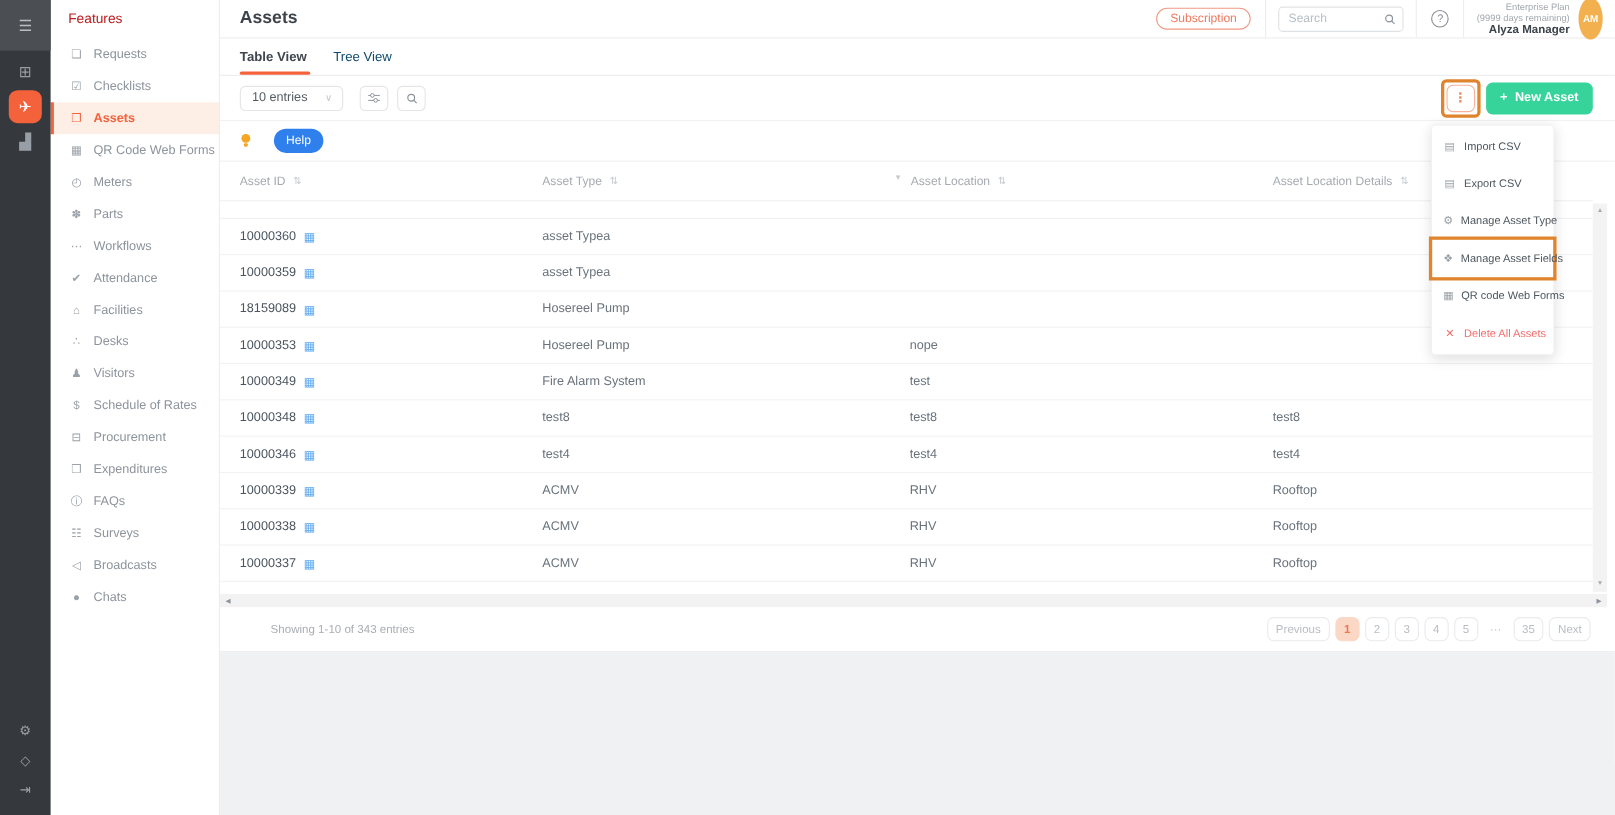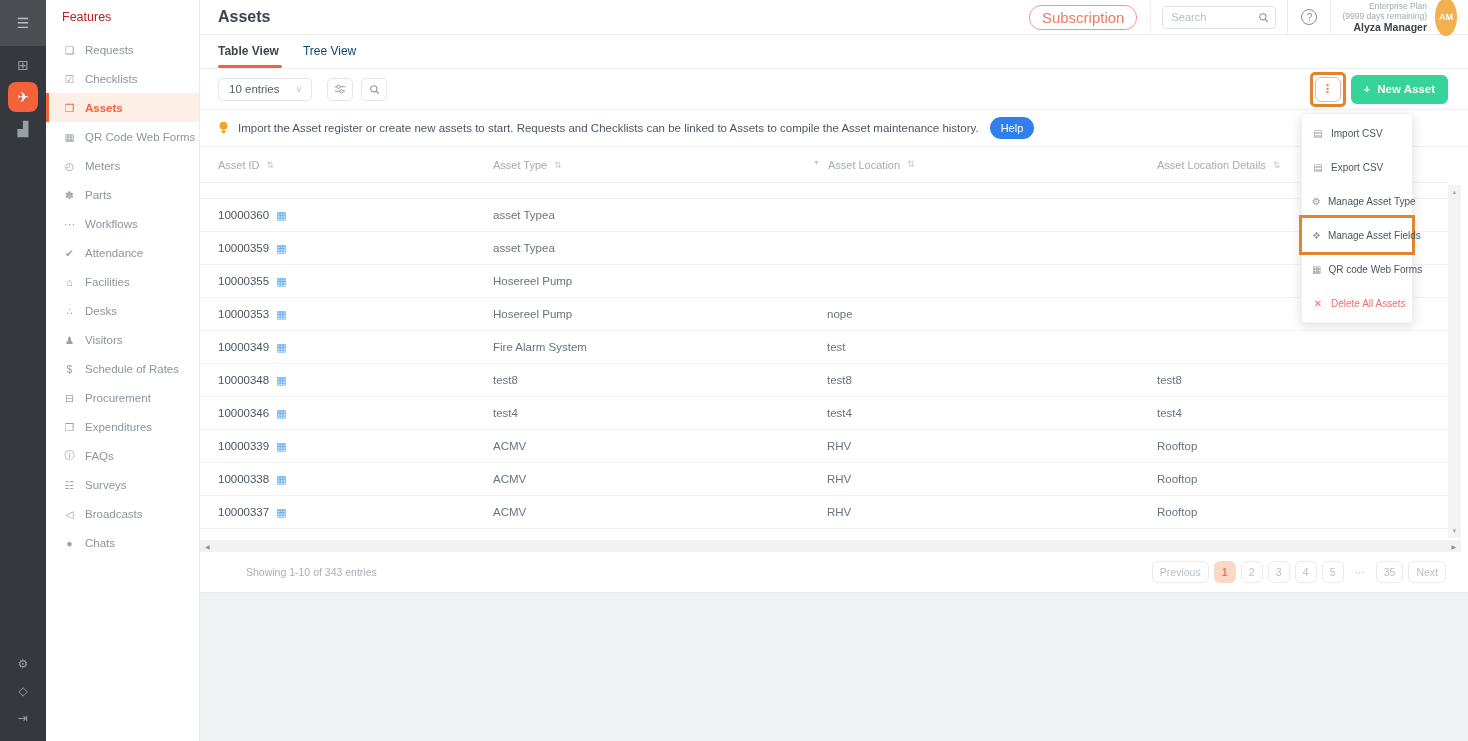--- a/index.html
+++ b/index.html
@@ -19,21 +19,21 @@
   .sidebar-title { height:35px; line-height:35px; padding-left:16px; color:#b91c1c; font-size:12.5px; }
   .side-item { height:29px; display:flex; align-items:center; gap:9px; padding-left:14px; border-left:3px solid transparent; color:#8d949c; font-size:11.5px; cursor:pointer; }
   .side-item .glyph { width:13px; text-align:center; font-size:10.5px; color:#9ba1a8; }
   .side-item.active { background:#fdeee6; border-left-color:#f4623c; color:#f4623c; font-weight:bold; }
   .side-item.active .glyph { color:#f4623c; }
 
   
   .topbar { position:absolute; left:200px; top:0; width:1268px; height:35px; background:#fff; border-bottom:1px solid #ededee; display:flex; align-items:center; z-index:6; }
   .page-title { margin-left:18px; font-size:16px; font-weight:bold; color:#3c434a; }
   .topbar-right { margin-left:auto; display:flex; align-items:center; height:100%; }
-  .pill { border:1px solid #f09a85; color:#ee7a5f; border-radius:12px; padding:3px 12px; font-size:15px; margin-right:13px; background:#fff; cursor:pointer; }
+  .pill { border:1px solid #f09a85; color:#ee7a5f; border-radius:12px; padding:3px 12px; font-size:11px; margin-right:13px; background:#fff; cursor:pointer; }
   .tb-div { width:1px; height:34px; background:#ededee; }
   .search-wrap { margin:0 11px; position:relative; display:flex; align-items:center; }
   .search-input { width:114px; height:23px; border:1px solid #dfe2e5; border-radius:4px; padding:0 22px 0 8px; font-size:11px; color:#555c63; outline:none; font-family:inherit; }
   .search-input::placeholder { color:#b7bdc3; }
   .search-mag { position:absolute; right:7px; color:#8d939a; display:flex; }
   .help-circle { width:16px; height:16px; border:1px solid #878d93; border-radius:50%; color:#878d93; font-size:10px; display:flex; align-items:center; justify-content:center; margin:0 13px; cursor:pointer; }
   .plan { text-align:right; line-height:1.2; margin:0 8px 0 11px; }
   .plan-line { font-size:8.5px; color:#a3a9af; }
   .plan-name { font-size:10.5px; color:#3c434a; font-weight:bold; }
   .avatar { width:22px; height:38px; border-radius:50%; background:#f2b14e; color:#fff; font-size:9px; font-weight:bold; display:flex; align-items:center; justify-content:center; margin-right:11px; cursor:pointer; }
@@ -284,21 +284,20 @@
     </div>
   </div>
 
   <div class="banner">
     <span class="bulb">
       <svg width="11" height="14" viewBox="0 0 12 16">
           <circle cx="6" cy="5.5" r="4.6" fill="#f5a623"></circle>
           <rect x="4" y="10.5" width="4" height="3.6" rx="1.2" fill="#f5a623"></rect>
         </svg>
     </span>
-    <span>Import the Asset register or create new assets to start. Requests and Checklists can be linked to Assets to compile the Asset maintenance history.</span>
     <button class="help-btn">Help</button>
   </div>
 
   <div class="table-area">
     <div class="thead">
       <div class="c1">
         <span>Asset ID</span>
         <span class="sort">⇅</span>
       </div>
       <div class="c2">
@@ -344,21 +343,21 @@
         <div class="c3">
           <span></span>
         </div>
         <div class="c4">
           <span></span>
         </div>
       </div>
 
       <div class="trow">
         <div class="c1">
-          <span class="id">10000355</span>
+          <span class="id">18159089</span>
           <span class="qr">▦</span>
         </div>
         <div class="c2">
           <span>Hosereel Pump</span>
         </div>
         <div class="c3">
           <span></span>
         </div>
         <div class="c4">
           <span></span>

